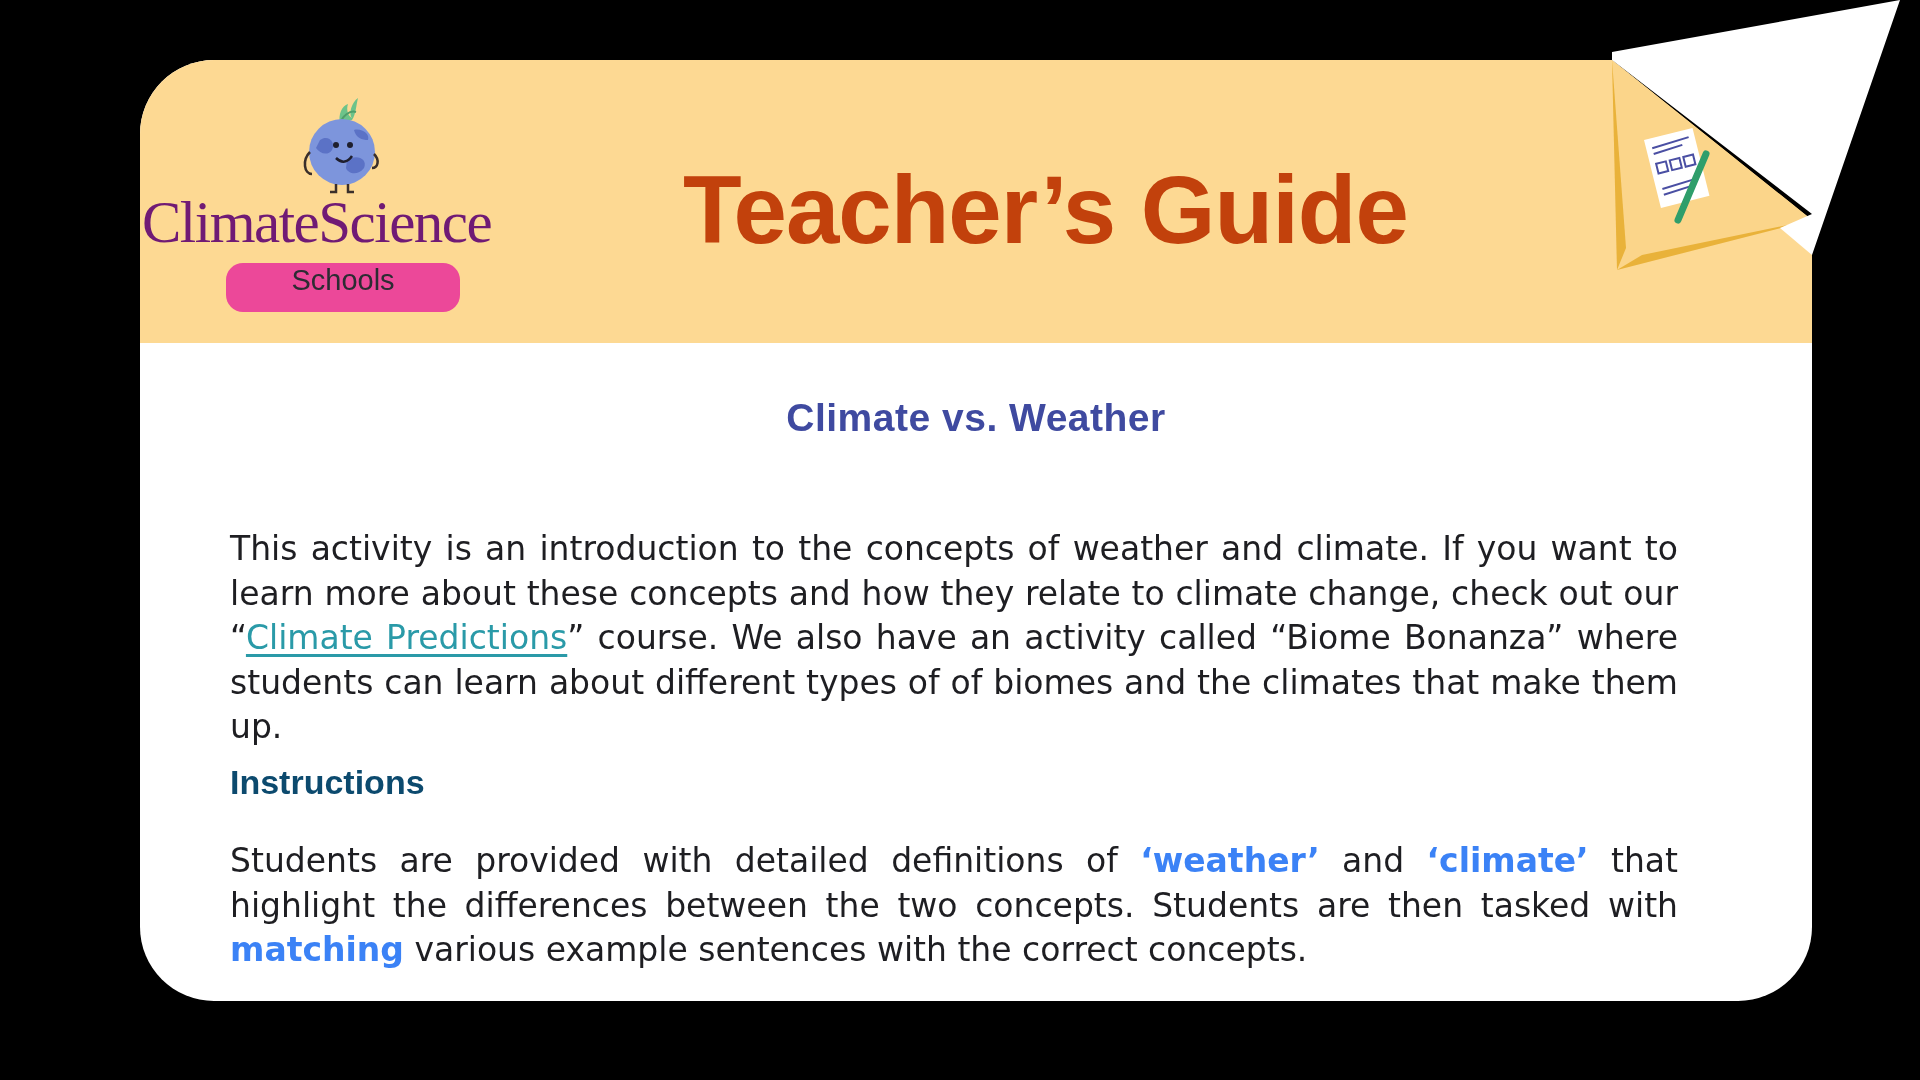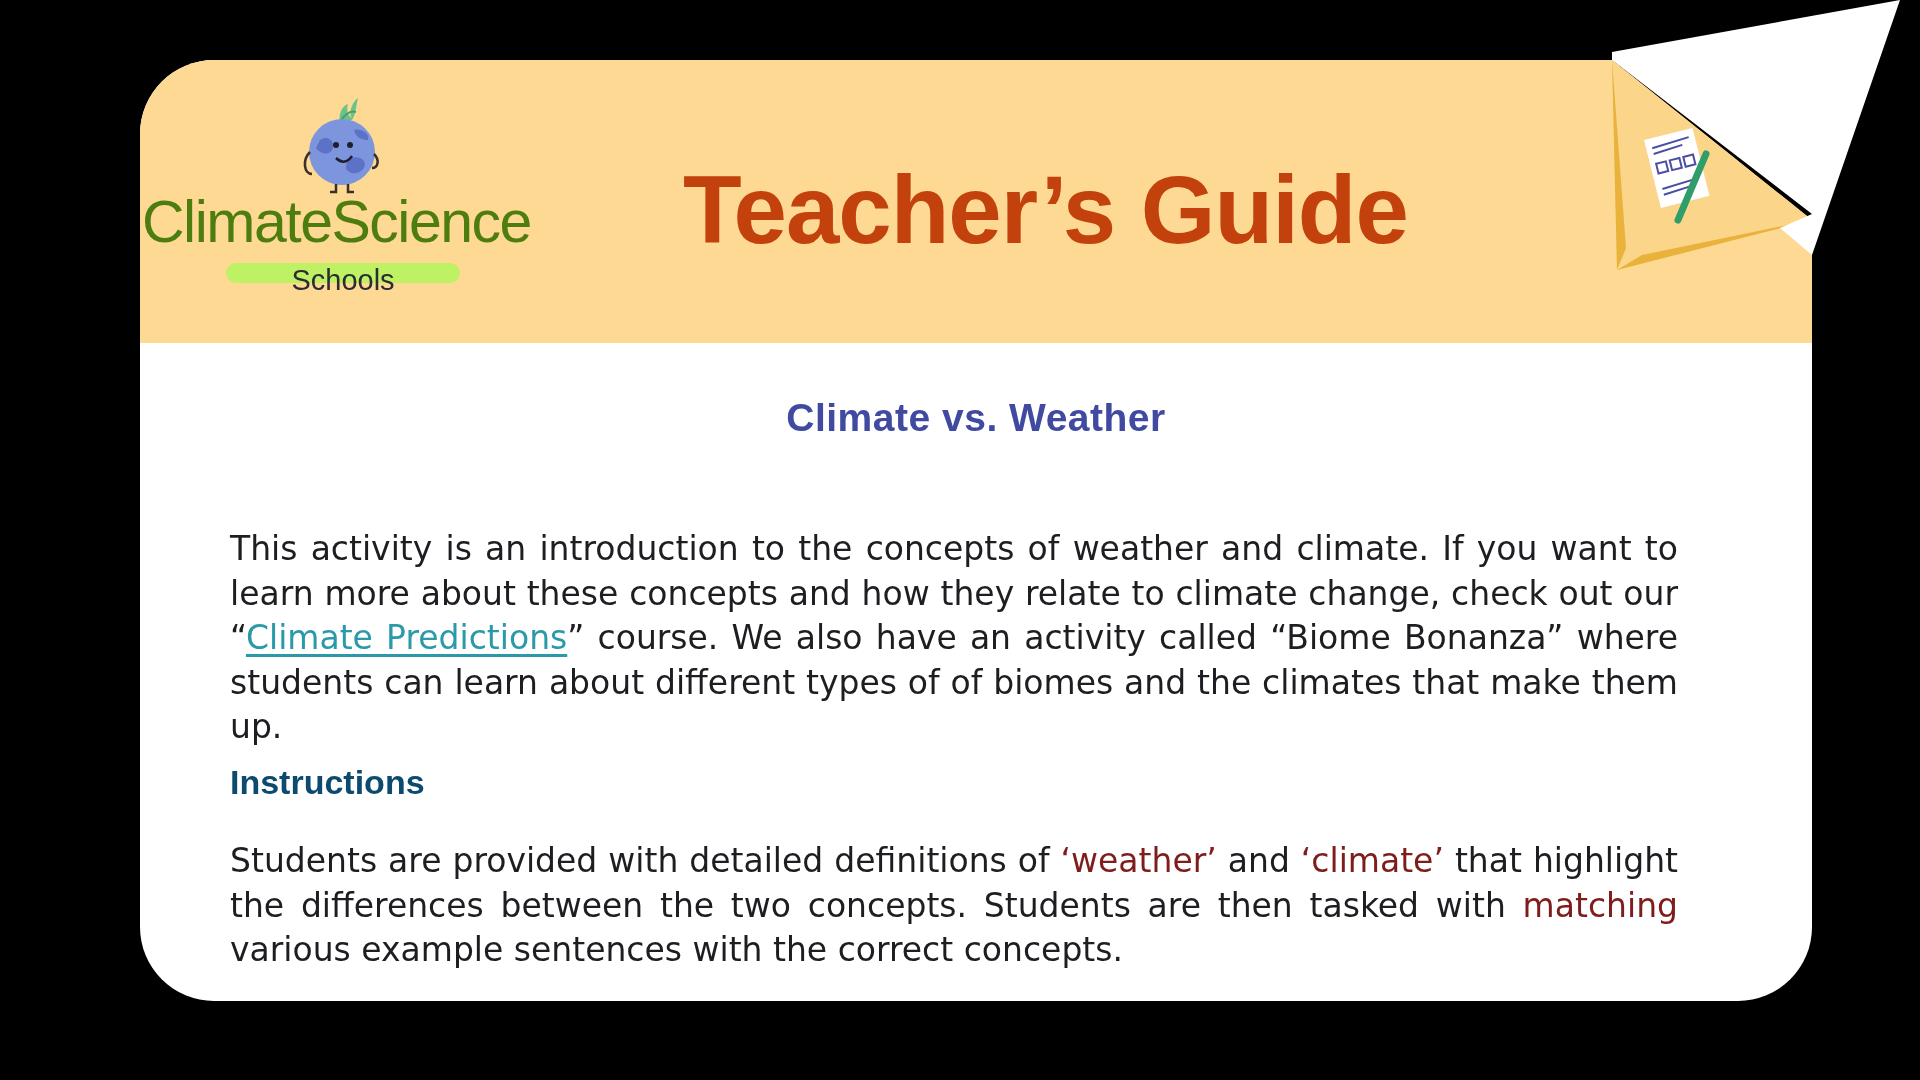--- a/index.html
+++ b/index.html
@@ -10,25 +10,25 @@
   .card {
     position:absolute; left:140px; top:60px; width:1672px; height:941px;
     background:#ffffff; border-radius:74px; overflow:hidden;
   }
   .banner {
     position:absolute; left:0; top:0; width:100%; height:283px; background:#fdd993;
   }
   .logo { position:absolute; left:0; top:0; width:400px; height:283px; }
   .logo svg.mascot { position:absolute; left:152px; top:30px; }
   .brand-word {
-    position:absolute; left:2px; top:128px; font-family:Liberation Sans, sans-serif;
-    font-size:59px; font-weight:300; color:#4d7c0f; letter-spacing:-1.5px; white-space:nowrap;
+    position:absolute; left:2px; top:128px; font-family:Liberation Serif, serif;
+    font-size:59px; font-weight:300; color:#701a75; letter-spacing:-1.5px; white-space:nowrap;
   }
   .schools-pill {
-    position:absolute; left:86px; top:203px; width:234px; height:20px; background:#bef264;
+    position:absolute; left:86px; top:203px; width:234px; height:49px; background:#ec4899;
     border-radius:17px; text-align:center; line-height:34px; font-family:"Liberation Sans", sans-serif;
     font-size:29px; color:#2c2c33;
   }
   .guide-title {
     position:absolute; left:543px; top:95px; font-family:"Liberation Sans", sans-serif; font-weight:700;
     font-size:96px; color:#c2410c; letter-spacing:-1px; white-space:nowrap;
   }
   .corner { position:absolute; right:0; top:0; }
   .page-corner-outer { position:absolute; left:0; top:0; }
   .subtitle {
@@ -39,21 +39,21 @@
     position:absolute; left:90px; width:1448px; font-family:"DejaVu Sans", sans-serif; font-size:33px;
     color:#1e1e22; line-height:44.5px; text-align:justify; text-align-last:left;
   }
   .intro { top:467px; }
   .instructions-heading {
     position:absolute; left:90px; top:703px; font-family:"Liberation Sans", sans-serif; font-weight:700;
     font-size:34px; color:#0c4a6e;
   }
   .instructions { top:779px; }
   .link { color:#2a9aa8; text-decoration:underline; text-decoration-thickness:3px; text-underline-offset:5px;margin-top:20px; }
-  b { font-weight:400; color:#7f1d1d; }
+  b { font-weight:700; color:#3b82f6; }
 </style>
 </head>
 <body>
 
 <div class="card">
   <div class="banner">
     <div class="logo">
       <svg class="mascot" width="100" height="105" viewBox="0 0 100 105">
         <path d="M48 34 C46 24 50 16 56 14 C54 20 56 26 60 28 C56 24 60 12 66 8 C64 16 64 24 60 30 Z" fill="#6cc38a"></path>
         <path d="M48 34 C50 26 58 20 64 22" stroke="#4f9e6a" stroke-width="2" fill="none"></path>

